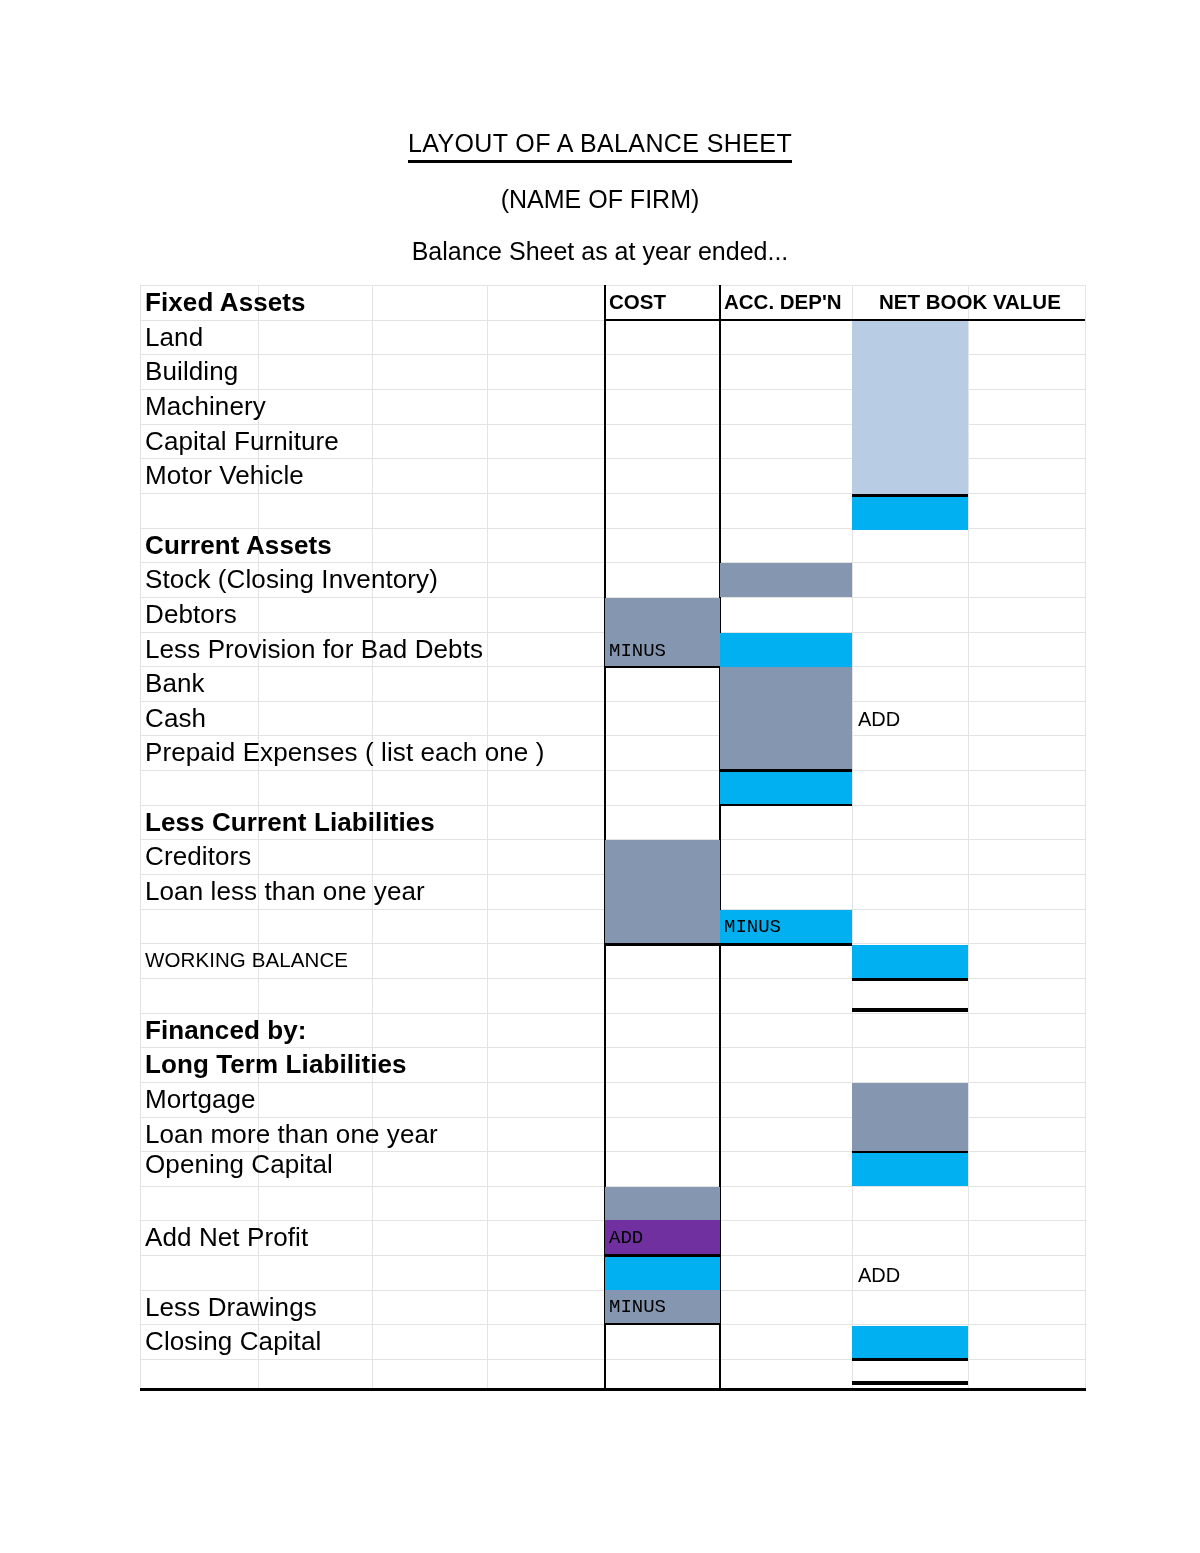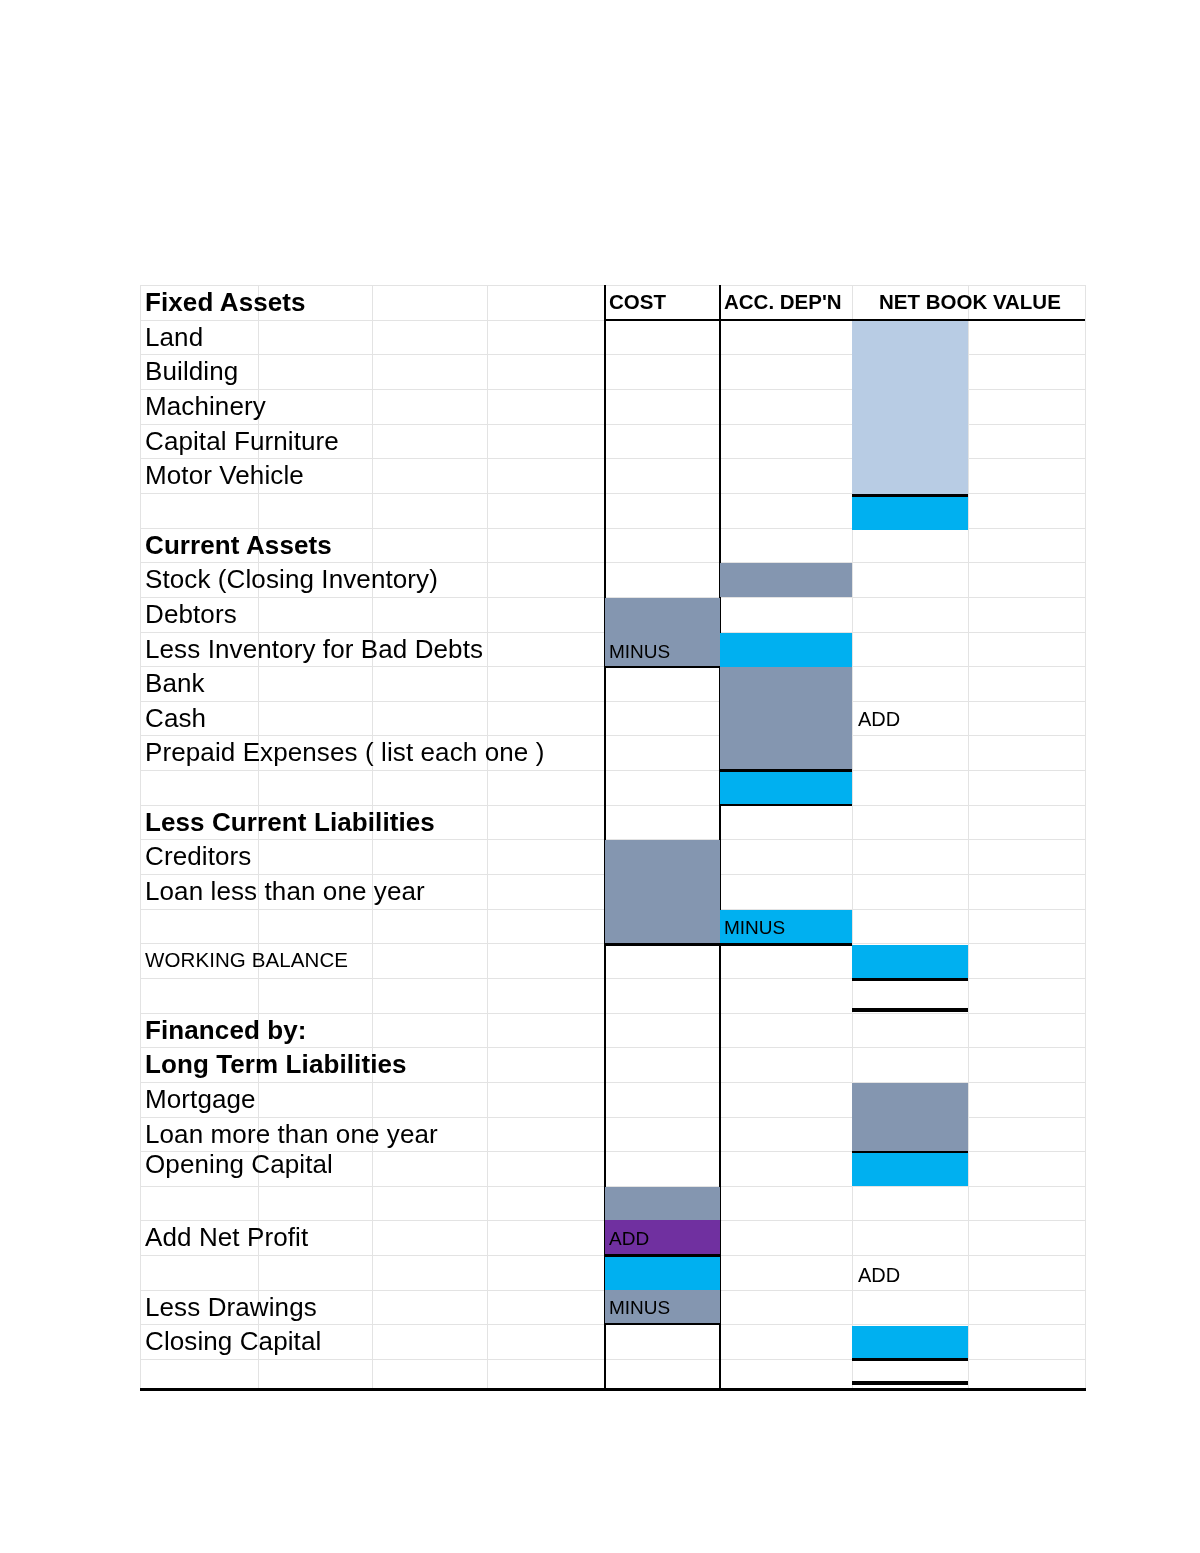--- a/index.html
+++ b/index.html
@@ -51,35 +51,41 @@
   }
   .rlabel.bold{font-weight:bold;}
 
   
   .blk{position:absolute;}
   .blk .bl-txt{
     font-size:19px;line-height:1;
     position:absolute;left:4px;top:50%;
     transform:translateY(-50%);
     white-space:nowrap;
+    font-family:Liberation Mono, monospace;
   }
   
   .rule{position:absolute;background:#000;}
 
   
   .freetxt{position:absolute;font-size:20px;white-space:nowrap;line-height:1;}
 
   
   .colhead{position:absolute;font-size:20.5px;font-weight:bold;white-space:nowrap;line-height:34px;}
 </style>
 </head>
 <body>
 
 <div class="page">
 
+  <div class="titles">
+    <div><span class="t-main">LAYOUT OF A BALANCE SHEET</span></div>
+    <div class="t-sub">(NAME OF FIRM)</div>
+    <div class="t-sub2">Balance Sheet as at year ended...</div>
+  </div>
 
   <div class="tbl">
 
     <div class="hline" style="top:0px"></div>
     <div class="hline" style="top:35px"></div>
     <div class="hline" style="top:69px"></div>
     <div class="hline" style="top:104px"></div>
     <div class="hline" style="top:139px"></div>
     <div class="hline" style="top:173px"></div>
     <div class="hline" style="top:208px"></div>
@@ -130,21 +136,21 @@
     <div class="rlabel bold" style="top:0px">Fixed Assets</div>
     <div class="rlabel" style="top:35px">Land</div>
     <div class="rlabel" style="top:69px">Building</div>
     <div class="rlabel" style="top:104px">Machinery</div>
     <div class="rlabel" style="top:139px">Capital Furniture</div>
     <div class="rlabel" style="top:173px">Motor Vehicle</div>
     <div class="rlabel" style="top:208px"></div>
     <div class="rlabel bold" style="top:243px">Current Assets</div>
     <div class="rlabel" style="top:277px">Stock (Closing Inventory)</div>
     <div class="rlabel" style="top:312px">Debtors</div>
-    <div class="rlabel" style="top:347px">Less Inventory for Bad Debts</div>
+    <div class="rlabel" style="top:347px">Less Provision for Bad Debts</div>
     <div class="rlabel" style="top:381px">Bank</div>
     <div class="rlabel" style="top:416px">Cash</div>
     <div class="rlabel" style="top:450px">Prepaid Expenses ( list each one )</div>
     <div class="rlabel" style="top:485px"></div>
     <div class="rlabel bold" style="top:520px">Less Current Liabilities</div>
     <div class="rlabel" style="top:554px">Creditors</div>
     <div class="rlabel" style="top:589px">Loan less than one year</div>
     <div class="rlabel" style="top:658px;font-size:20.5px">WORKING BALANCE</div>
     <div class="rlabel" style="top:693px"></div>
     <div class="rlabel bold" style="top:728px">Financed by:</div>

